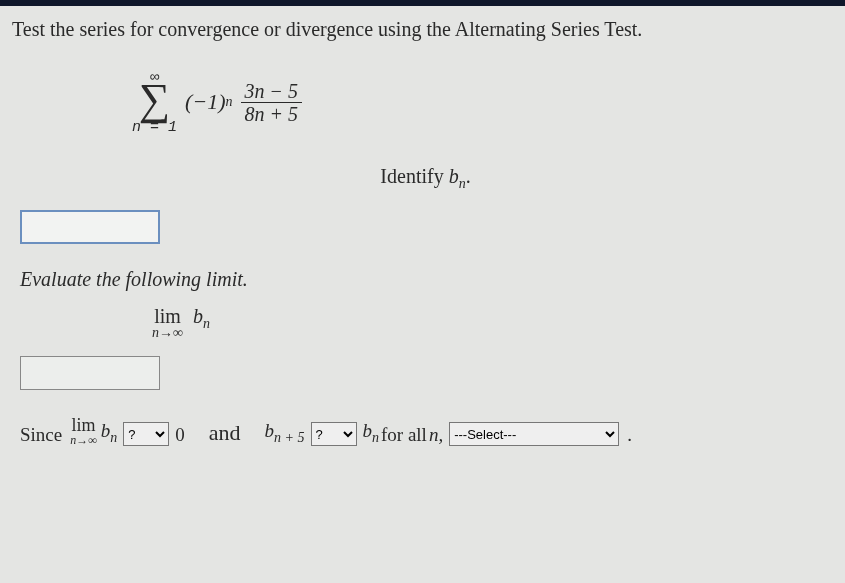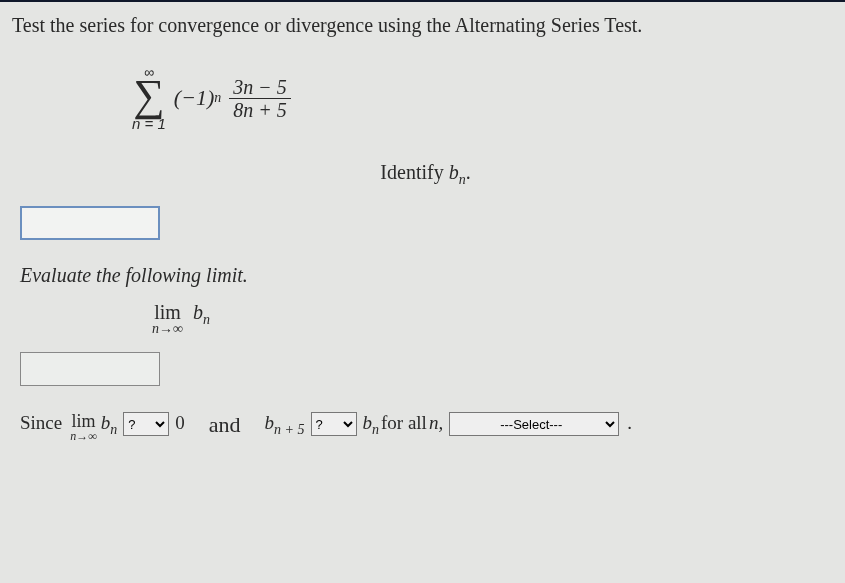--- a/index.html
+++ b/index.html
@@ -8,21 +8,21 @@
     font-family: Georgia, 'Times New Roman', serif;
     background: #e4e5e3;
     width: 845px;
     height: 583px;
     overflow: hidden;
     box-sizing: border-box;
     position: relative;
   }
   .page {
     background: #e4e5e3;
-    border-top: 2px solid #0f172a;
+    border-top: 6px solid #0f172a;
     padding: 12px 12px 14px 12px;
     box-sizing: border-box;
     width: 845px;
     height: 574px;
     color: #2a2a2a;
   }
   .prompt {
     font-size: 20px;
     margin-bottom: 26px;
   }
@@ -47,21 +47,21 @@
     margin-bottom: -2px;
   }
   .sigma-sym {
     font-size: 44px;
     font-family: 'Times New Roman', serif;
     line-height: 0.85;
   }
   .sigma-bottom {
     font-size: 15px;
     font-style: italic;
-    font-family: Liberation Sans, sans-serif;
+    font-family: Liberation Mono, monospace;
     margin-top: 2px;
   }
   .term {
     font-size: 22px;
     font-style: italic;
     font-family: 'Times New Roman', serif;
     display: inline-flex;
     align-items: center;
   }
   .supn {
@@ -144,21 +144,21 @@
   .bn {
     font-size: 20px;
     font-style: italic;
     font-family: 'Times New Roman', serif;
     margin-left: 6px;
   }
   .since-line {
     font-size: 18px;
     margin-left: 8px;
     display: flex;
-    align-items: flex-start;
+    align-items: flex-end;
     flex-wrap: nowrap;
   }
   .since-text {
     margin-right: 6px;
     font-size: 19px;
   }
   .lim-inline {
     display: inline-flex;
     flex-direction: column;
     align-items: center;
@@ -177,21 +177,20 @@
   }
   select.small-sel.w1 { width: 46px; }
   select.small-sel.w2 { width: 46px; }
   select.big-sel {
     height: 24px;
     width: 170px;
     font-size: 13px;
     border: 1px solid #777;
     background: #efefef;
     margin: 0 4px;
-    padding-left: 46px;
   }
   .inline-math {
     font-family: 'Times New Roman', serif;
     font-style: italic;
     font-size: 19px;
     margin: 0 2px;
   }
   .plain {
     font-style: normal;
     font-family: Georgia, serif;

